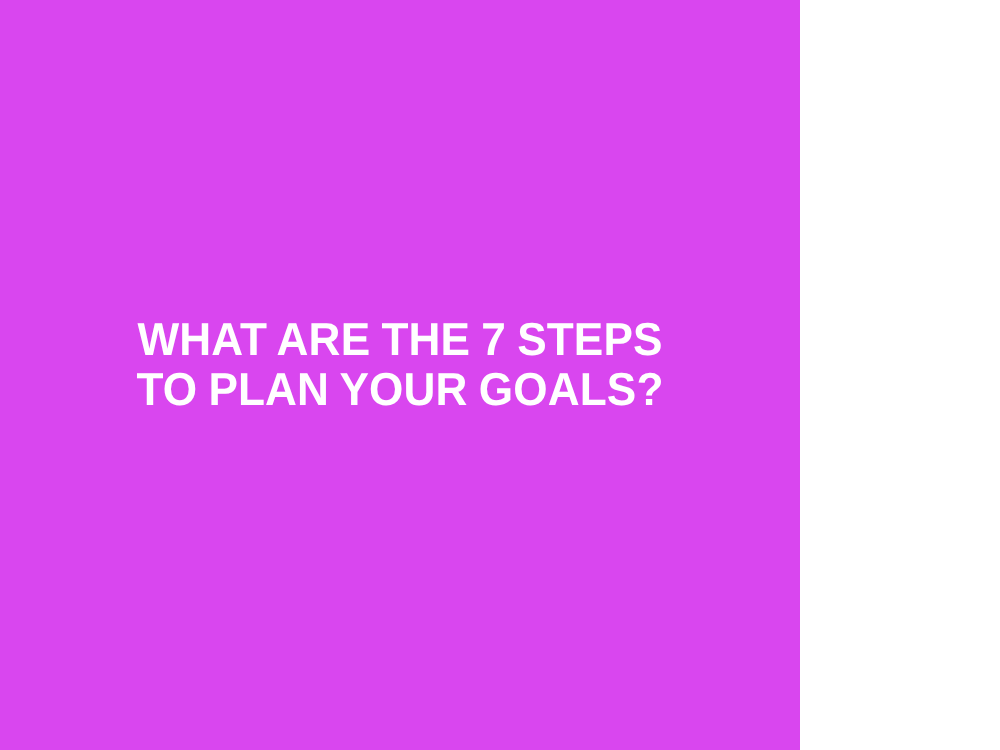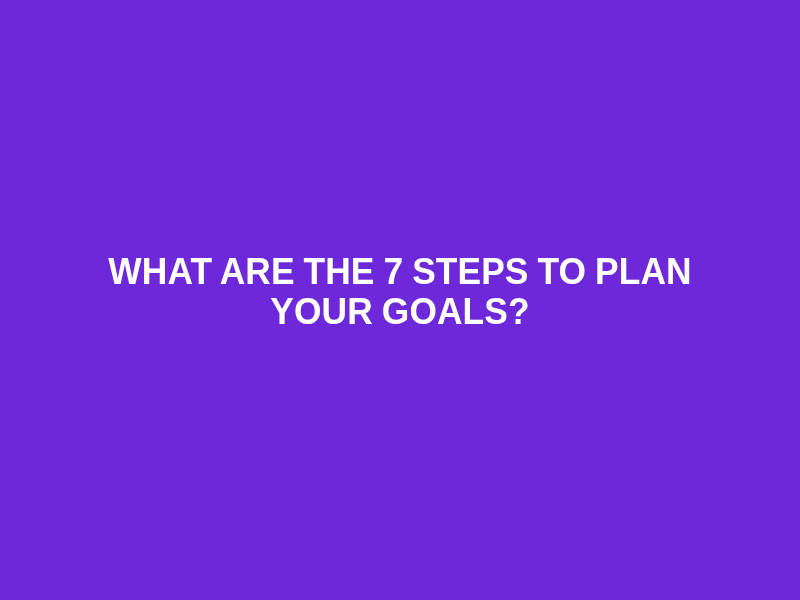--- a/index.html
+++ b/index.html
@@ -10,27 +10,27 @@
 
   body {
     width: 800px;
     height: 600px;
     overflow: hidden;
     font-family: "Liberation Sans", sans-serif;
   }
 
   .banner {
     position: relative;
-    width: 800px;
+    width: 640px;
     height: 600px;
     box-sizing: border-box;
     display: flex;
     align-items: flex-start;
     justify-content: center;
-    background-color: #6d28d9;
+    background-color: #d946ef;
   }
 
   .title-block {
     position: absolute;
     left: 0;
     right: 0;
     top: 252px;
     padding: 0 72px;
     box-sizing: border-box;
     text-align: center;

